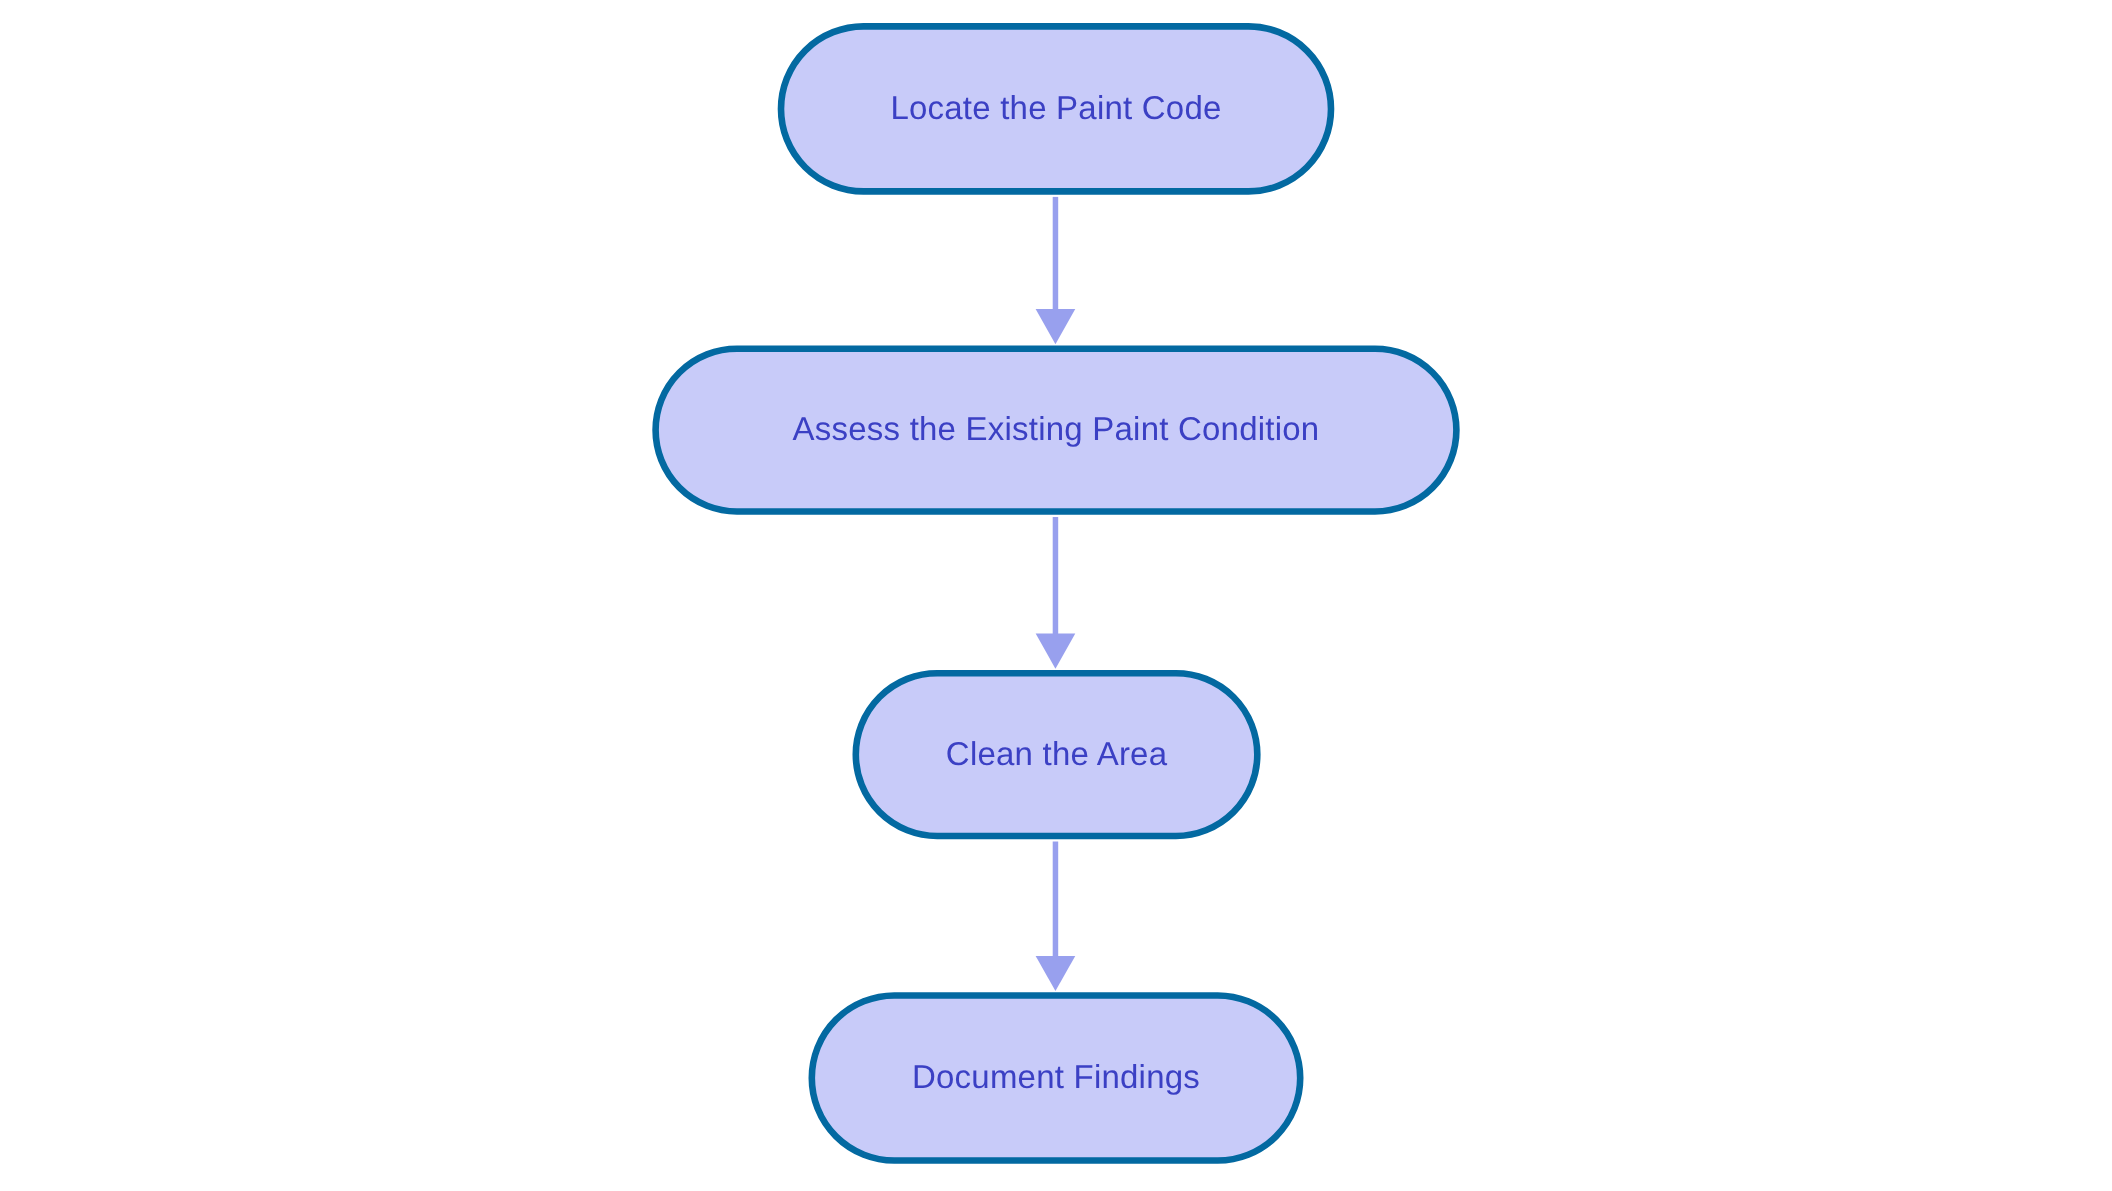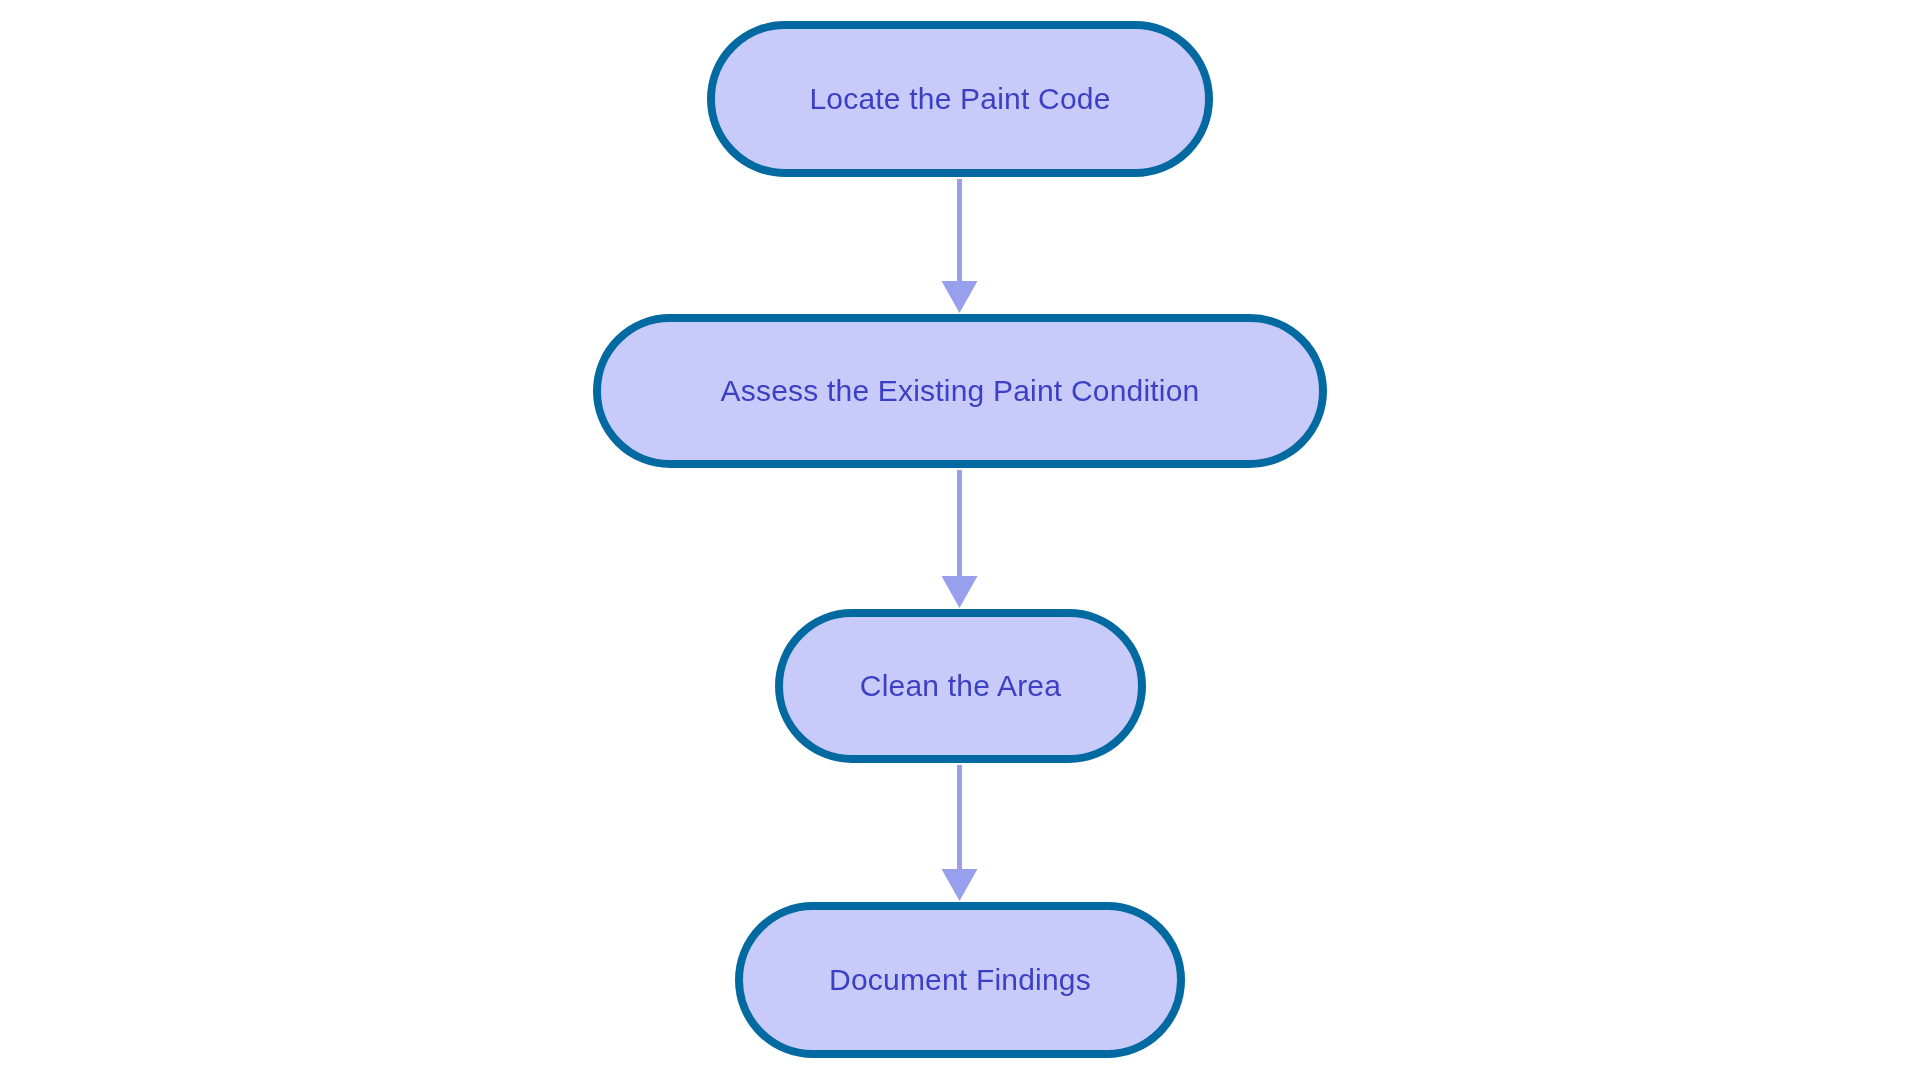--- a/index.html
+++ b/index.html
@@ -20,21 +20,21 @@
     left: 0;
     top: 0;
     width: 1920px;
     height: 1083px;
     pointer-events: none;
   }
   .node {
     position: absolute;
     box-sizing: border-box;
     background: #c8cbf9;
-    border: 8px solid #0369a1;
+    border: 6px solid #0369a1;
     border-radius: 90px;
     display: flex;
     align-items: center;
     justify-content: center;
   }
   .node-label {
     color: #3b40c4;
     font-size: 30px;
     letter-spacing: 0.2px;
     white-space: nowrap;

